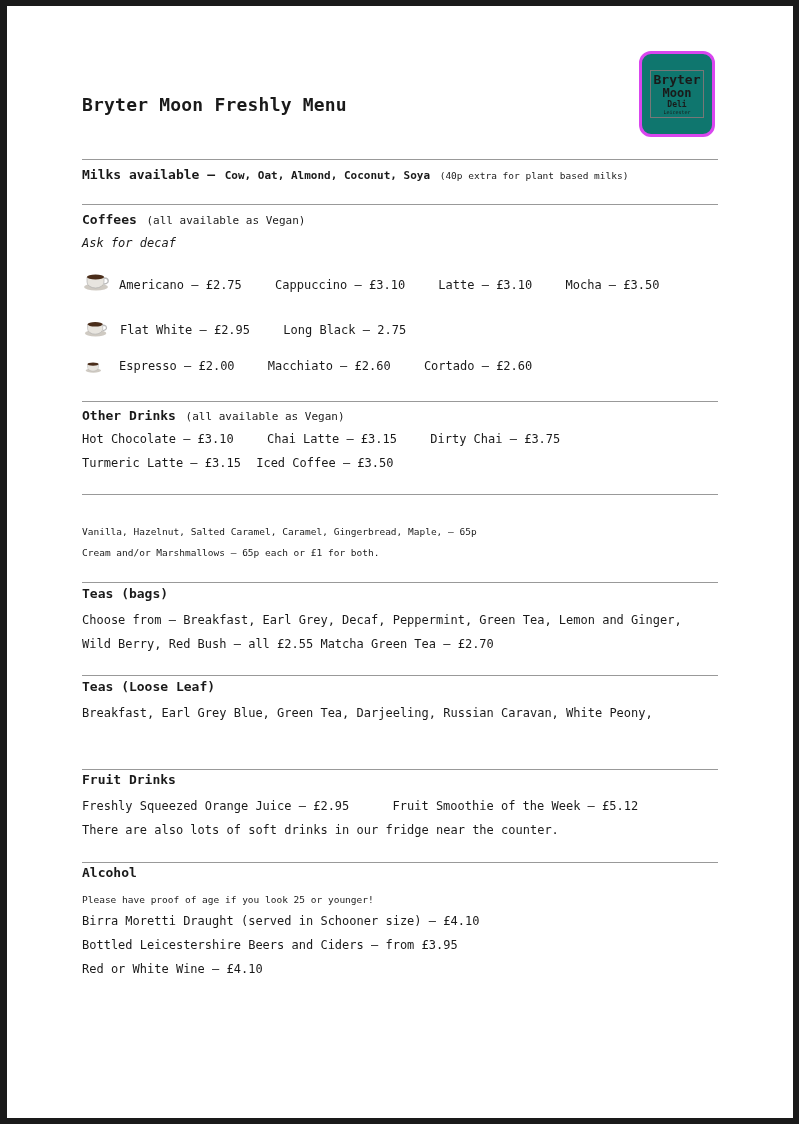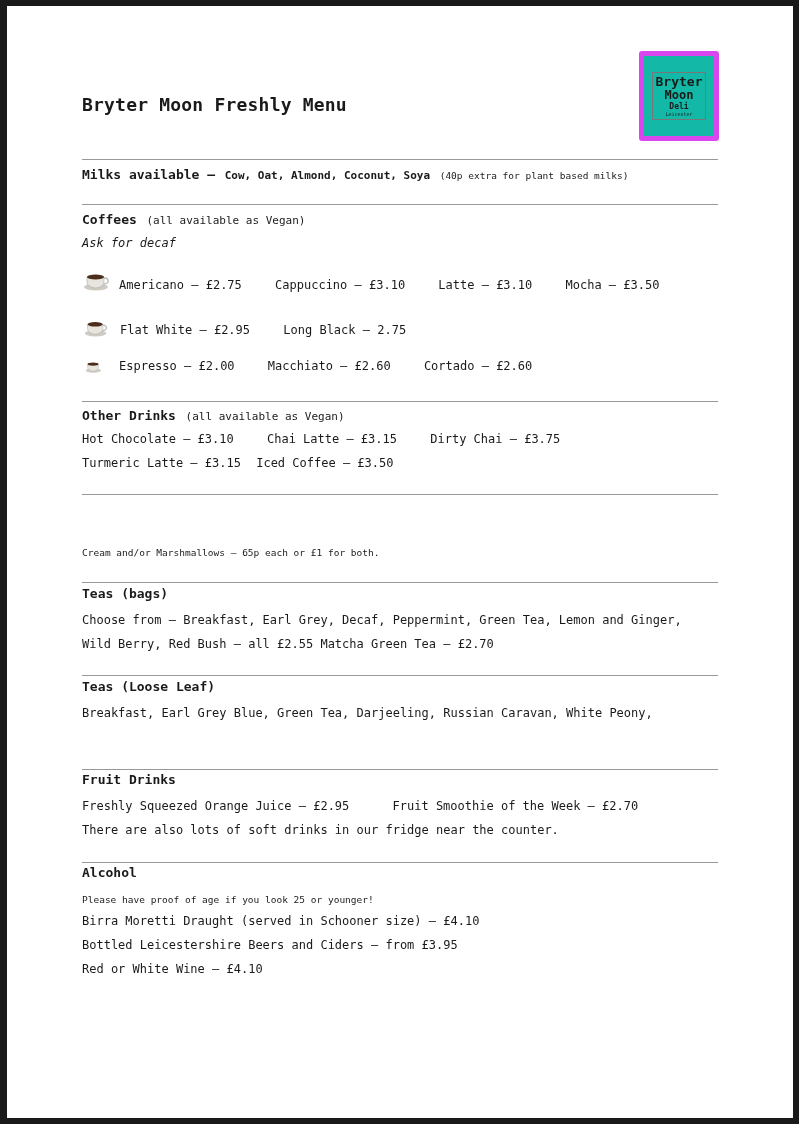--- a/index.html
+++ b/index.html
@@ -7,21 +7,21 @@
   .page {
     position:absolute; left:7px; top:6px; width:786px; height:1112px;
     background:#ffffff;
     font-family:"DejaVu Sans Mono", "Liberation Mono", monospace;
     color:#1a1a1a;
   }
   .abs { position:absolute; white-space:nowrap; }
   .title { left:75px; top:88px; font-size:18px; font-weight:bold; letter-spacing:0.2px; }
   .logo {
     position:absolute; left:632px; top:45px; width:70px; height:80px;
-    border:5px solid #d946ef; border-radius:3px; background:#14b8a6;
+    border:3px solid #d946ef; border-radius:12px; background:#0f766e;
   }
   .logo-inner {
     position:absolute; left:8px; top:16px; width:52px; height:46px;
     border:1px solid #777; text-align:center; line-height:1;
   }
   .logo .l1 { font-size:13px; font-weight:bold; margin-top:2px; display:block; }
   .logo .l2 { font-size:12px; font-weight:bold; display:block; margin-top:1px; }
   .logo .l3 { font-size:8px; font-weight:bold; display:block; margin-top:2px; }
   .logo .l4 { font-size:5px; display:block; margin-top:1px; }
   .rule { position:absolute; left:75px; width:636px; height:0; border-top:1px solid #999; }
@@ -107,36 +107,37 @@
     <span class="item">Hot Chocolate – £3.10</span>
     <span class="item">Chai Latte – £3.15</span>
     <span class="item">Dirty Chai – £3.75</span>
   </div>
   <div class="abs body" style="left:75px; top:450px;">
     <span style="margin-right:8px">Turmeric Latte – £3.15</span>
     <span>Iced Coffee – £3.50</span>
   </div>
 
   <div class="rule" style="top:488px"></div>
+  <div class="abs tiny" style="left:75px; top:520px;">Vanilla, Hazelnut, Salted Caramel, Caramel, Gingerbread, Maple, – 65p</div>
   <div class="abs tiny" style="left:75px; top:541px;">Cream and/or Marshmallows – 65p each or £1 for both.</div>
 
   <div class="rule" style="top:576px"></div>
   <div class="abs h" style="left:75px; top:580px;">Teas (bags)</div>
   <div class="abs body" style="left:75px; top:607px;">Choose from – Breakfast, Earl Grey, Decaf, Peppermint, Green Tea, Lemon and Ginger,</div>
   <div class="abs body" style="left:75px; top:631px;">Wild Berry, Red Bush – all £2.55  Matcha Green Tea – £2.70</div>
 
   <div class="rule" style="top:669px"></div>
   <div class="abs h" style="left:75px; top:673px;">Teas (Loose Leaf)</div>
   <div class="abs body" style="left:75px; top:700px;">Breakfast, Earl Grey Blue, Green Tea, Darjeeling, Russian Caravan, White Peony,</div>
 
   <div class="rule" style="top:763px"></div>
   <div class="abs h" style="left:75px; top:766px;">Fruit Drinks</div>
   <div class="abs body" style="left:75px; top:793px;">
     <span style="margin-right:36px">Freshly Squeezed Orange Juice – £2.95</span>
-    <span>Fruit Smoothie of the Week – £2.70</span>
+    <span>Fruit Smoothie of the Week – £5.12</span>
   </div>
   <div class="abs body" style="left:75px; top:817px;">There are also lots of soft drinks in our fridge near the counter.</div>
 
   <div class="rule" style="top:856px"></div>
   <div class="abs h" style="left:75px; top:859px;">Alcohol</div>
   <div class="abs tiny" style="left:75px; top:888px;">Please have proof of age if you look 25 or younger!</div>
   <div class="abs body" style="left:75px; top:908px;">Birra Moretti Draught (served in Schooner size) – £4.10</div>
   <div class="abs body" style="left:75px; top:932px;">Bottled Leicestershire Beers and Ciders – from £3.95</div>
   <div class="abs body" style="left:75px; top:956px;">Red or White Wine – £4.10</div>
 

